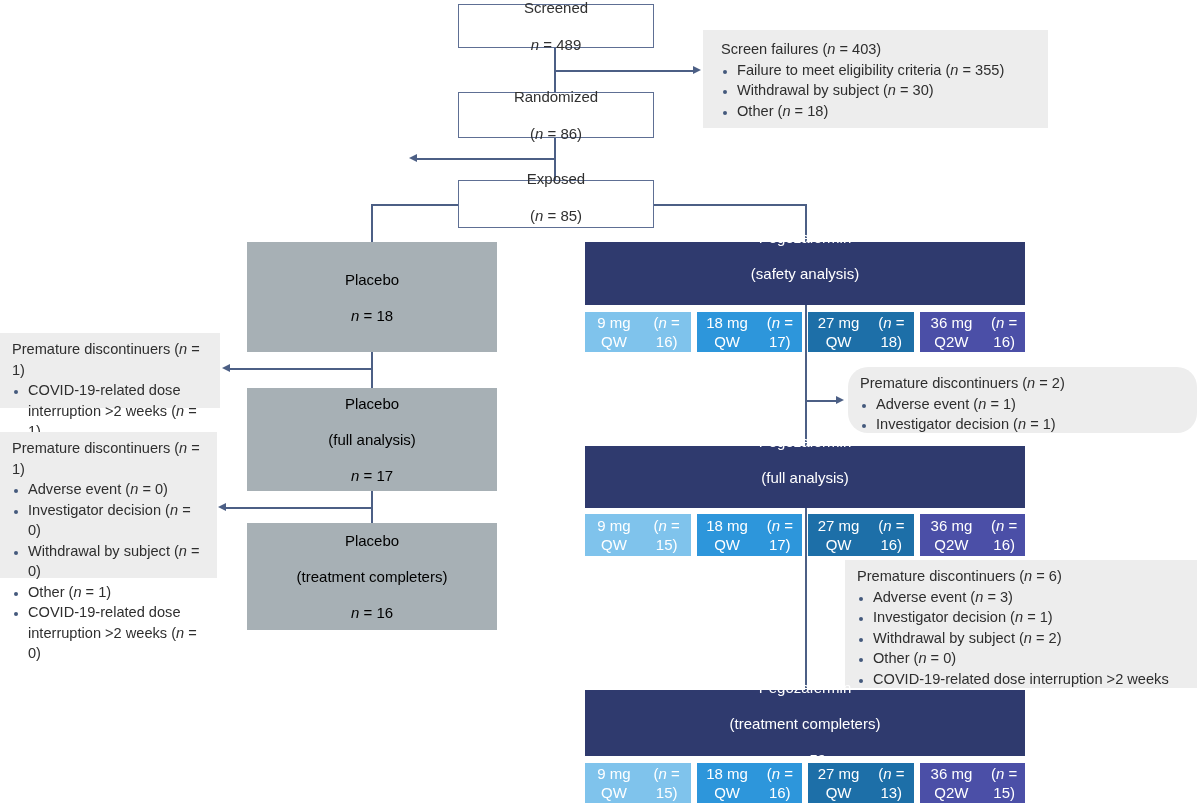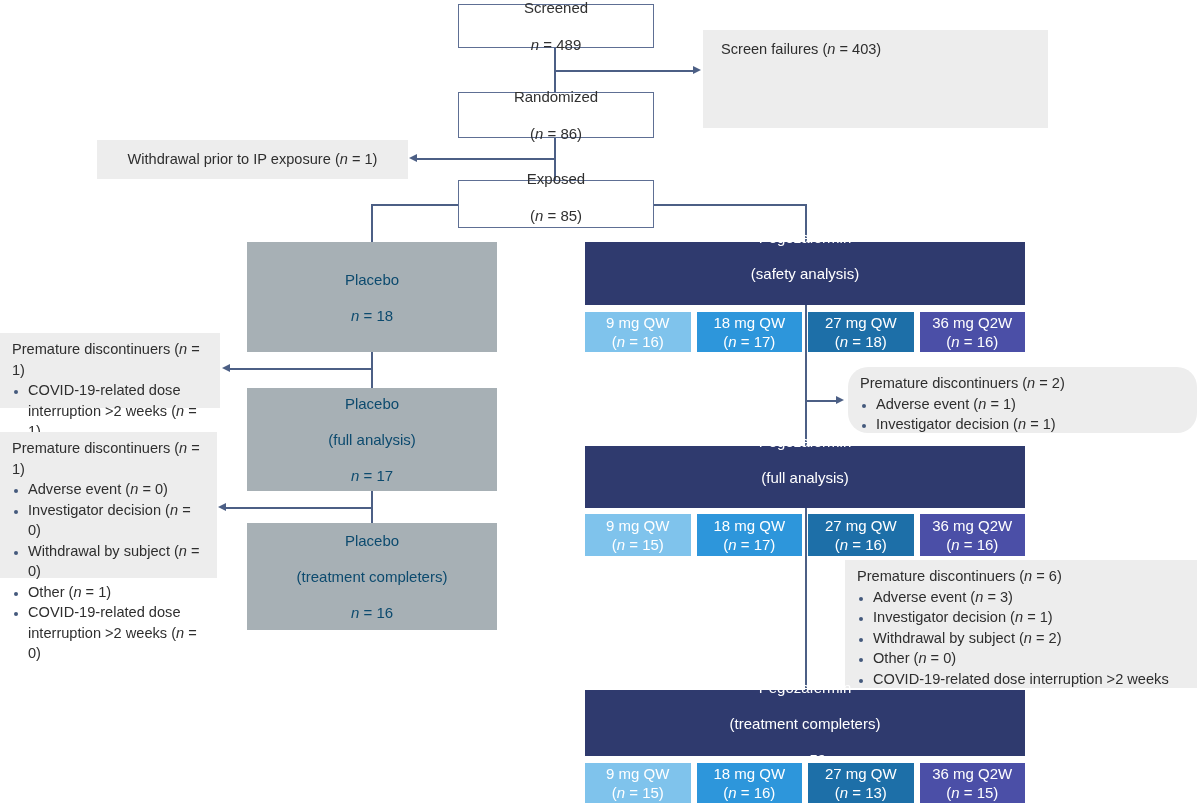--- a/index.html
+++ b/index.html
@@ -13,34 +13,34 @@
     background:#fff;border:1.5px solid #5e6f94;display:flex;flex-direction:column;
     align-items:center;justify-content:center;text-align:center;
     font-size:15px;line-height:22px;color:#303030;z-index:2;
   }
   
   .fbox{
     display:flex;flex-direction:column;justify-content:center;
     text-align:center;font-size:15px;line-height:21px;z-index:2;
   }
   .navy{background:#2f3a6e;color:#ffffff;}
-  .gray{background:#a7b0b5;color:#0c4a6e;}
+  .gray{background:#a7b0b5;color:#000000;}
   
   .note{
     background:#ededed;font-size:14.6px;line-height:20.5px;color:#2e2e2e;
     padding:6px 12px 1px 10px;z-index:2;
   }
   .note .ttl{padding-left:2px;}
   .note ul{margin:0;padding:0 0 0 18px;list-style:disc;}
   .note li::marker{color:#44597c;font-size:12px;}
   .note.center{display:flex;align-items:center;justify-content:center;text-align:center;padding:0;}
   
   .doserow{display:flex;gap:6px;z-index:2;}
   .dose{
-    flex:1;display:flex;flex-direction:column;justify-content:center;
+    flex:1;display:flex;flex-direction:row;align-items:center;justify-content:center;
     text-align:center;color:#fff;font-size:15px;line-height:19.5px;
   }
   
   .vline{position:absolute;width:1.5px;background:#4c5f85;z-index:1;}
   .hline{position:absolute;height:1.5px;background:#4c5f85;z-index:1;}
   .arr-r{position:absolute;width:0;height:0;border-top:4.5px solid transparent;
     border-bottom:4.5px solid transparent;border-left:8px solid #4c5f85;z-index:1;}
   .arr-l{position:absolute;width:0;height:0;border-top:4.5px solid transparent;
     border-bottom:4.5px solid transparent;border-right:8px solid #4c5f85;z-index:1;}
   i{font-style:italic;}
@@ -77,30 +77,32 @@
 
   <div class="vline" style="left:805px;top:508px;height:182px;"></div>
 
   <div class="abs wbox" style="left:458px;top:4px;width:196px;height:44px;">
     <div>Screened</div>
     <div><i>n</i> = 489</div>
   </div>
 
   <div class="abs note" style="left:703px;top:30px;width:345px;height:98px;padding-top:9px;padding-left:16px;">
     <div class="ttl">Screen failures (<i>n</i> = 403)</div>
+    <ul>
+      <li>Failure to meet eligibility criteria (<i>n</i> = 355)</li>
+      <li>Withdrawal by subject (<i>n</i> = 30)</li>
+      <li>Other (<i>n</i> = 18)</li>
+    </ul>
   </div>
 
   <div class="abs wbox" style="left:458px;top:92px;width:196px;height:46px;text-align:right;">
     <div>Randomized</div>
     <div>(<i>n</i> = 86)</div>
   </div>
 
-  <div class="abs note center" style="left:97px;top:140px;width:311px;height:39px;">
-    <div>Withdrawal prior to IP exposure (<i>n</i> = 1)</div>
-  </div>
 
   <div class="abs wbox" style="left:458px;top:180px;width:196px;height:48px;justify-content:flex-end;">
     <div>Exposed</div>
     <div>(<i>n</i> = 85)</div>
   </div>
 
   <div class="abs fbox gray" style="left: 247px; top: 242px; width: 250px; height: 110px; background-color: rgb(167, 176, 181);">
     <div>Placebo</div>
     <div><i>n</i> = 18</div>
   </div>

